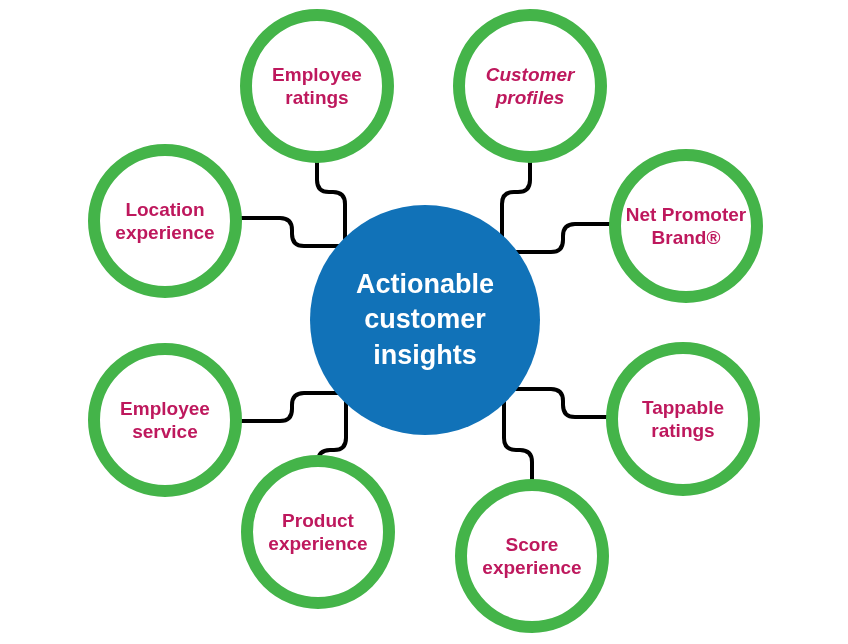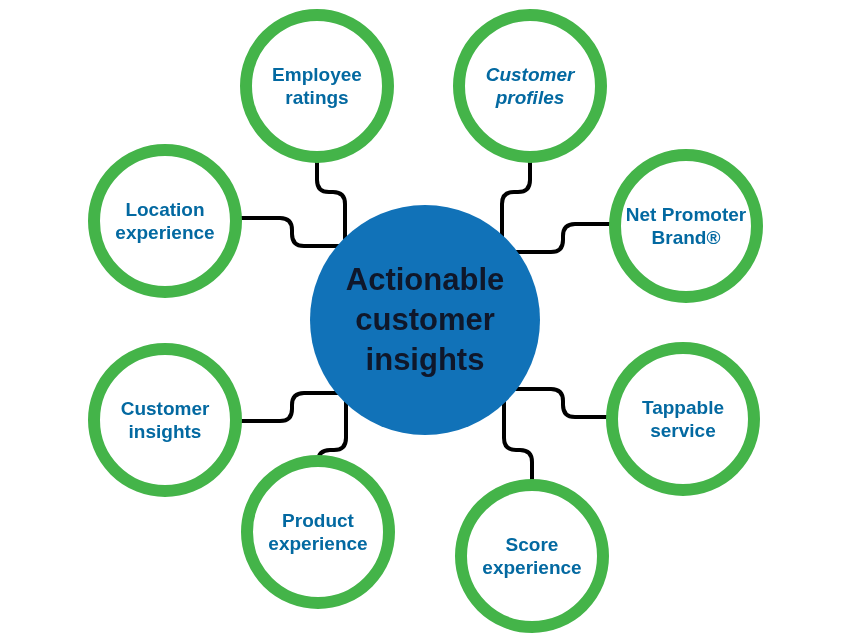--- a/index.html
+++ b/index.html
@@ -39,43 +39,43 @@
     display: flex;
     align-items: center;
     justify-content: center;
     text-align: center;
     z-index: 2;
     box-sizing: content-box;
   }
   .node-label {
     font-size: 19px;
     font-weight: bold;
-    color: #0369a1;
+    color: #be185d;
     line-height: 1.22;
     padding: 2px 4px;
     max-width: 122px;
   }
   .center-node {
     position: absolute;
     left: 310px;
     top: 205px;
     width: 230px;
     height: 230px;
     background: #1172b8;
     border-radius: 50%;
     display: flex;
     align-items: center;
     justify-content: center;
     text-align: center;
     z-index: 3;
   }
   .center-label {
-    font-size: 31px;
+    font-size: 27px;
     font-weight: bold;
-    color: #0f172a;
+    color: #ffffff;
     line-height: 1.3;
     max-width: 170px;
   }
   
   .pos-employee   { left: 240px; top: 9px; }
   .pos-profiles   { left: 453px; top: 9px; font-style: italic; }
   .pos-location   { left: 88px;  top: 144px; }
   .pos-nps        { left: 609px; top: 149px; }
   .pos-service    { left: 88px;  top: 343px; }
   .pos-tappable   { left: 606px; top: 342px; }
@@ -108,25 +108,25 @@
 
   <div class="node pos-location">
     <div class="node-label">Location experience</div>
   </div>
 
   <div class="node pos-nps">
     <div class="node-label">Net Promoter Brand®</div>
   </div>
 
   <div class="node pos-service">
-    <div class="node-label">Customer insights</div>
+    <div class="node-label">Employee service</div>
   </div>
 
   <div class="node pos-tappable">
-    <div class="node-label">Tappable service</div>
+    <div class="node-label">Tappable ratings</div>
   </div>
 
   <div class="node pos-product">
     <div class="node-label">Product experience</div>
   </div>
 
   <div class="node pos-brand">
     <div class="node-label">Score experience</div>
   </div>
 

